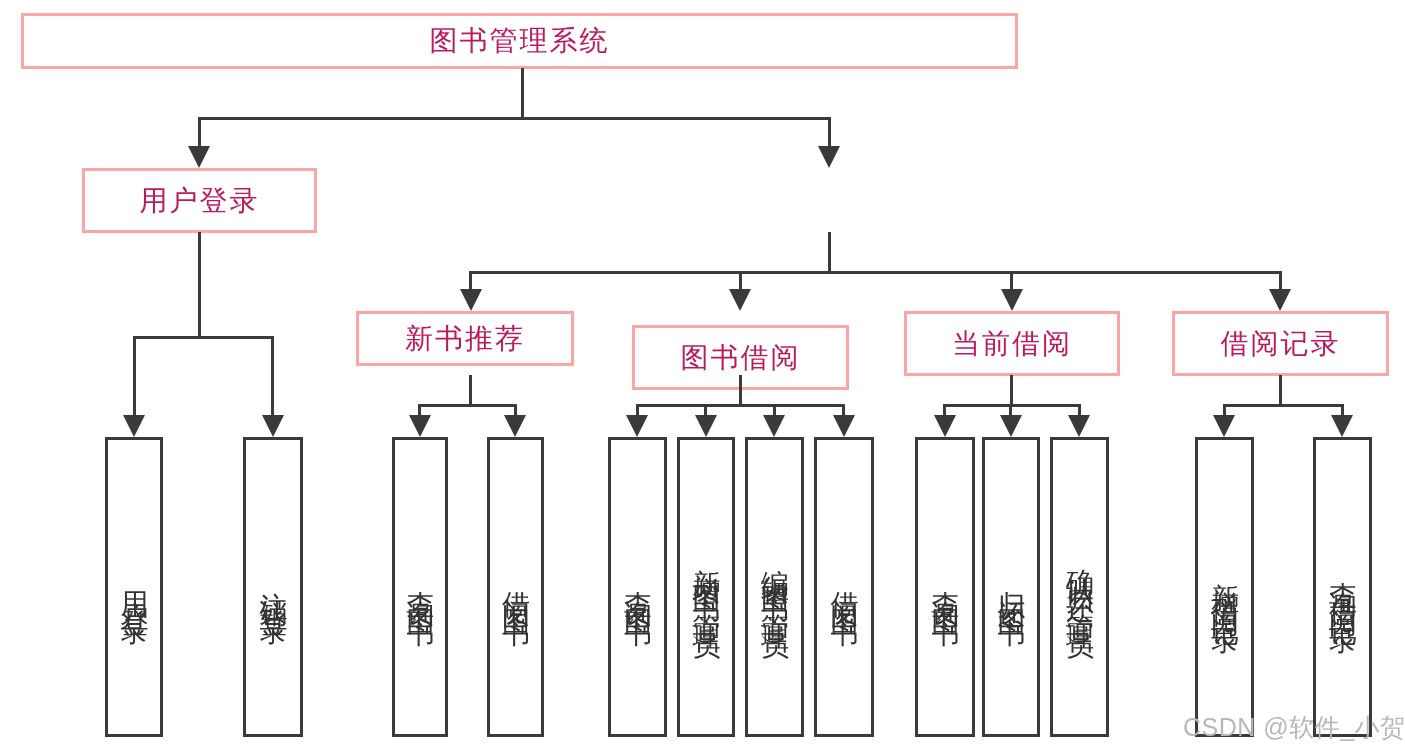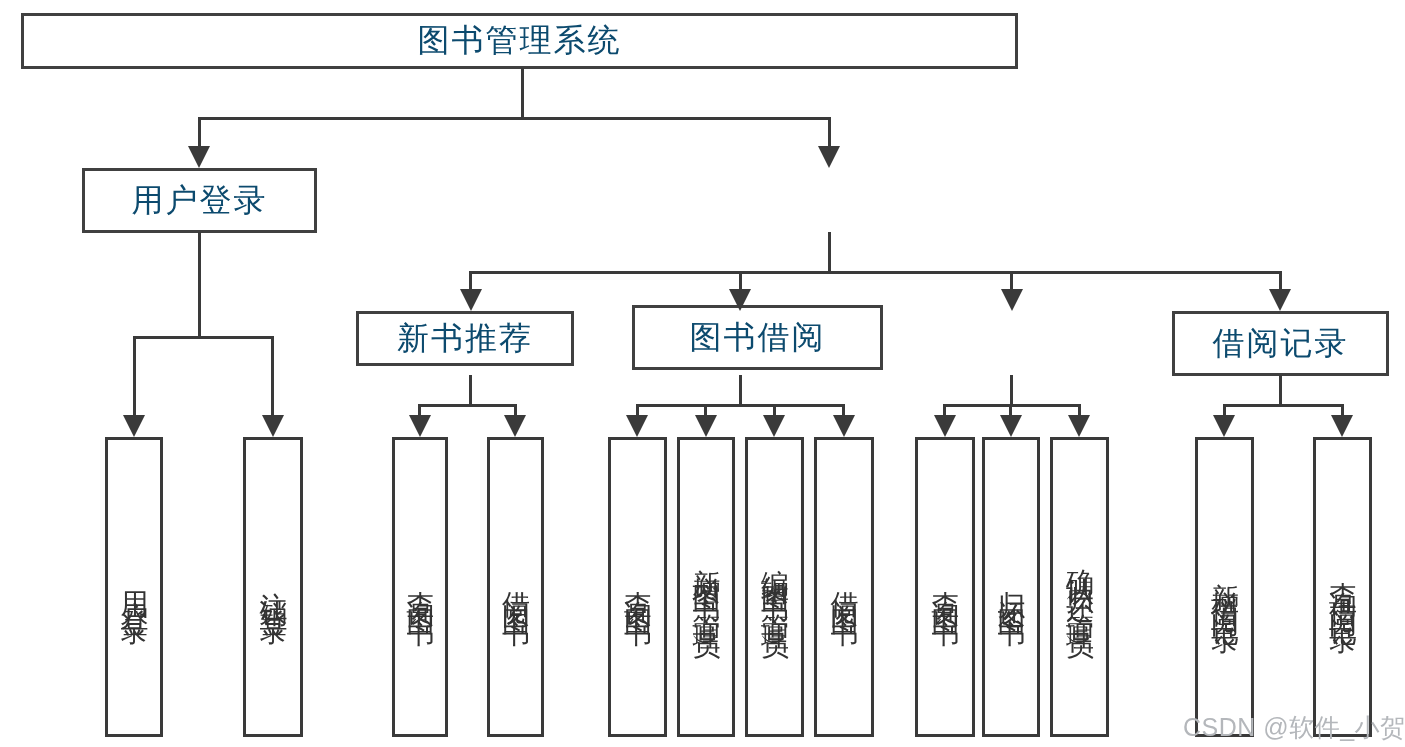--- a/index.html
+++ b/index.html
@@ -1,23 +1,23 @@
 <!DOCTYPE html>
 <html><head>
 <meta charset="utf-8">
 <style>
   html,body{margin:0;padding:0;background:#ffffff;}
   .canvas{
     position:relative;width:1405px;height:747px;background:#ffffff;
     font-family:"Liberation Sans","DejaVu Sans",sans-serif;color:#333333;overflow:hidden;
   }
   .node{
-    position:absolute;background:#ffffff;border:3px solid #404040;box-sizing:border-box;
+    position:absolute;background:#ffffff;border:3px solid #fca5a5;box-sizing:border-box;
     display:flex;align-items:center;justify-content:center;
-    font-size:32px;letter-spacing:2px;color:#0c4a6e;
+    font-size:28px;letter-spacing:2px;color:#be185d;
   }
   .leaf{
     position:absolute;background:#ffffff;border:3px solid #3a3a3a;box-sizing:border-box;
     top:437px;height:300px;
   }
   .vtext{
     position:absolute;left:50%;top:50%;transform:translate(-50%,-50%);
     writing-mode:vertical-rl;text-orientation:mixed;
     font-size:28px;line-height:1;letter-spacing:9px;white-space:nowrap;color:#333333;
   }
@@ -36,21 +36,22 @@
 </head>
 <body>
 
 <div class="canvas">
 
   <div class="node" style="left:21px;top:13px;width:997px;height:56px">图书管理系统</div>
 
   <div class="node" style="left:82px;top:168px;width:235px;height:65px">用户登录</div>
 
   <div class="node" style="left:356px;top:311px;width:218px;height:55px">新书推荐</div>
-  <div class="node" style="left:632px;top:305px;width:251px;height:65px">图书借阅</div>
+  <div class="node" style="left:632px;top:325px;width:217px;height:65px">图书借阅</div>
+  <div class="node" style="left:904px;top:311px;width:216px;height:65px">当前借阅</div>
   <div class="node" style="left:1172px;top:311px;width:217px;height:65px">借阅记录</div>
 
   <div class="leaf" style="left:105px;width:58px">
     <span class="vtext">用户登录</span>
   </div>
   <div class="leaf" style="left:243px;width:60px">
     <span class="vtext">注销登录</span>
   </div>
 
   <div class="leaf" style="left:392px;width:56px">

